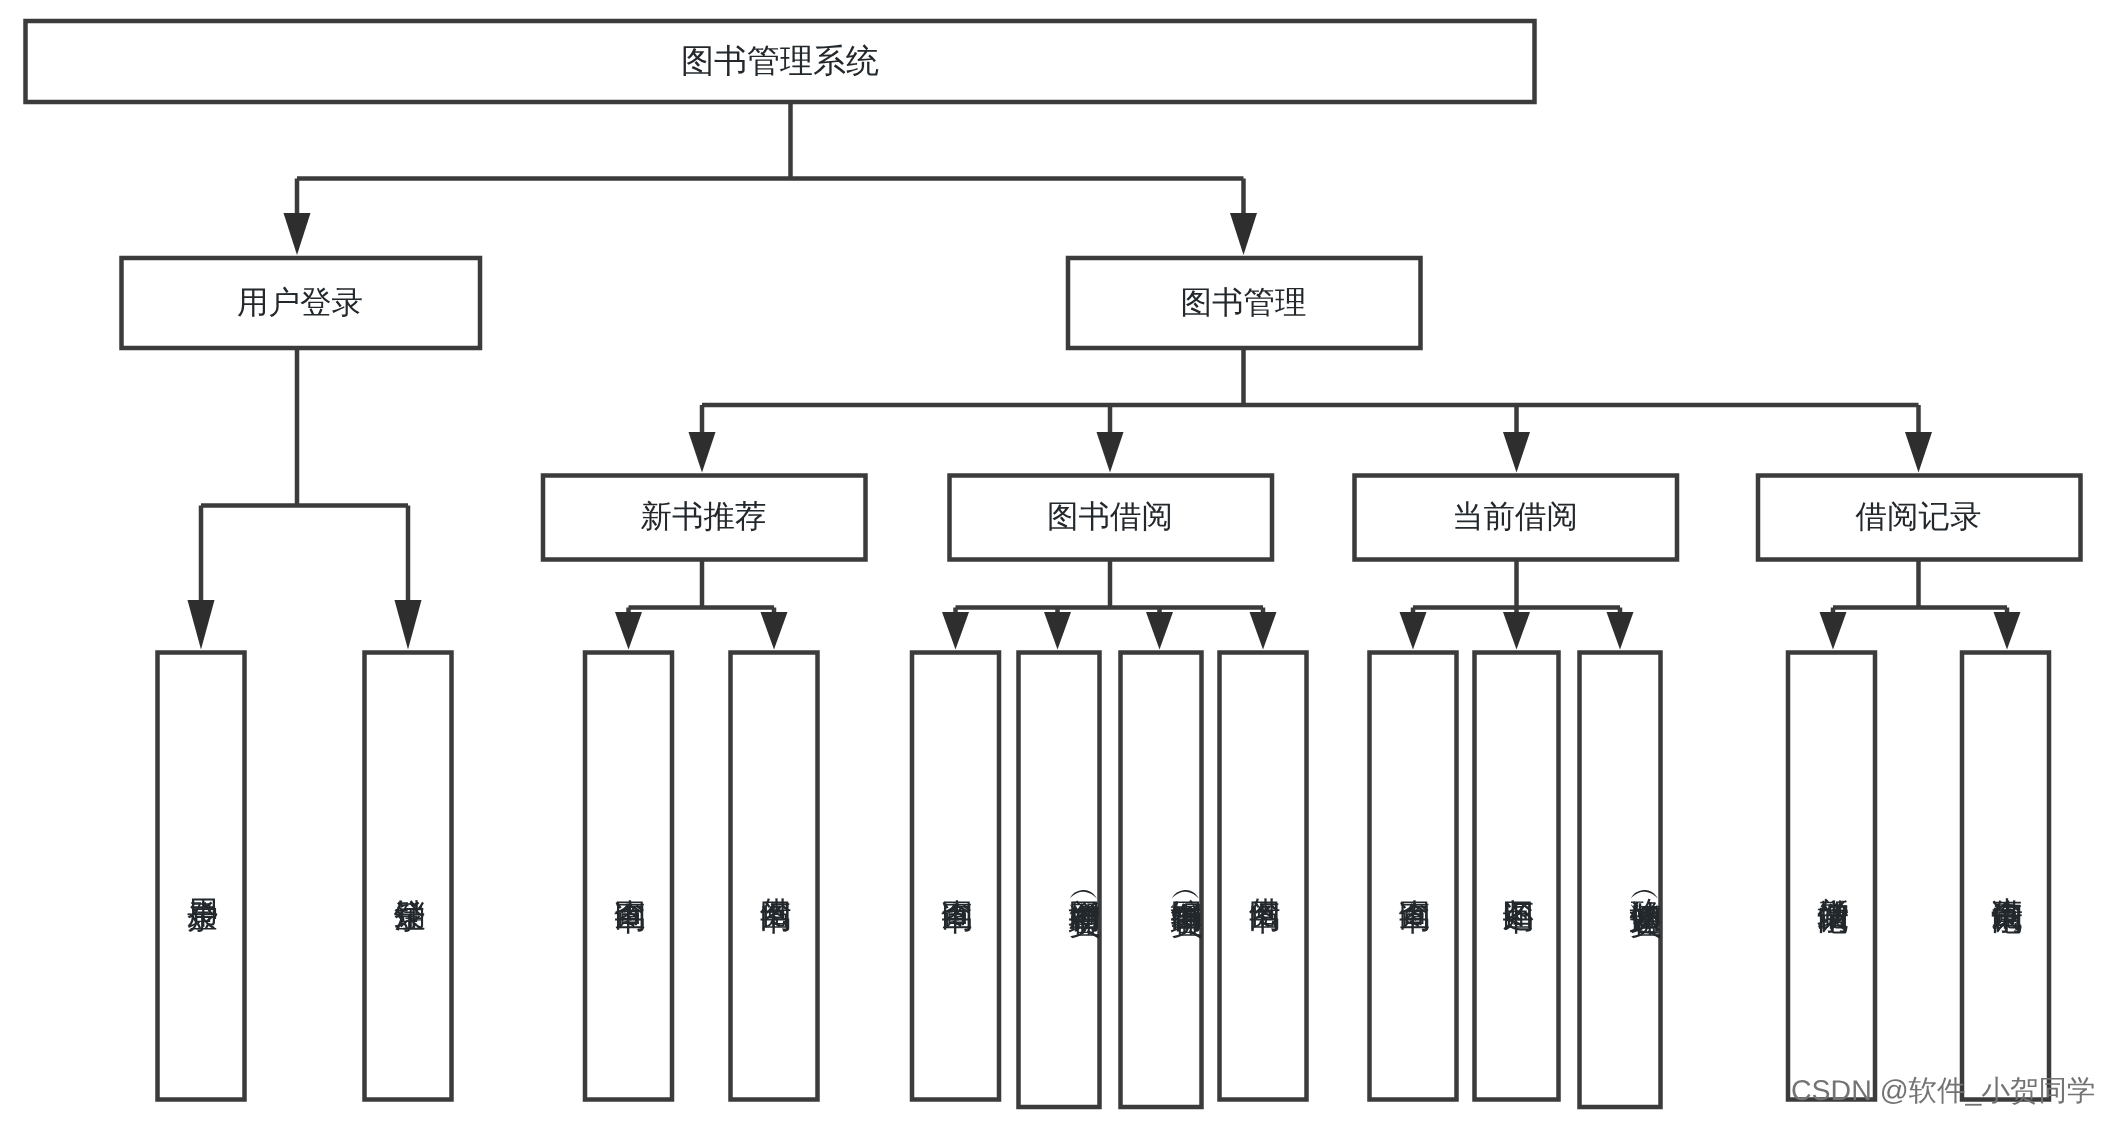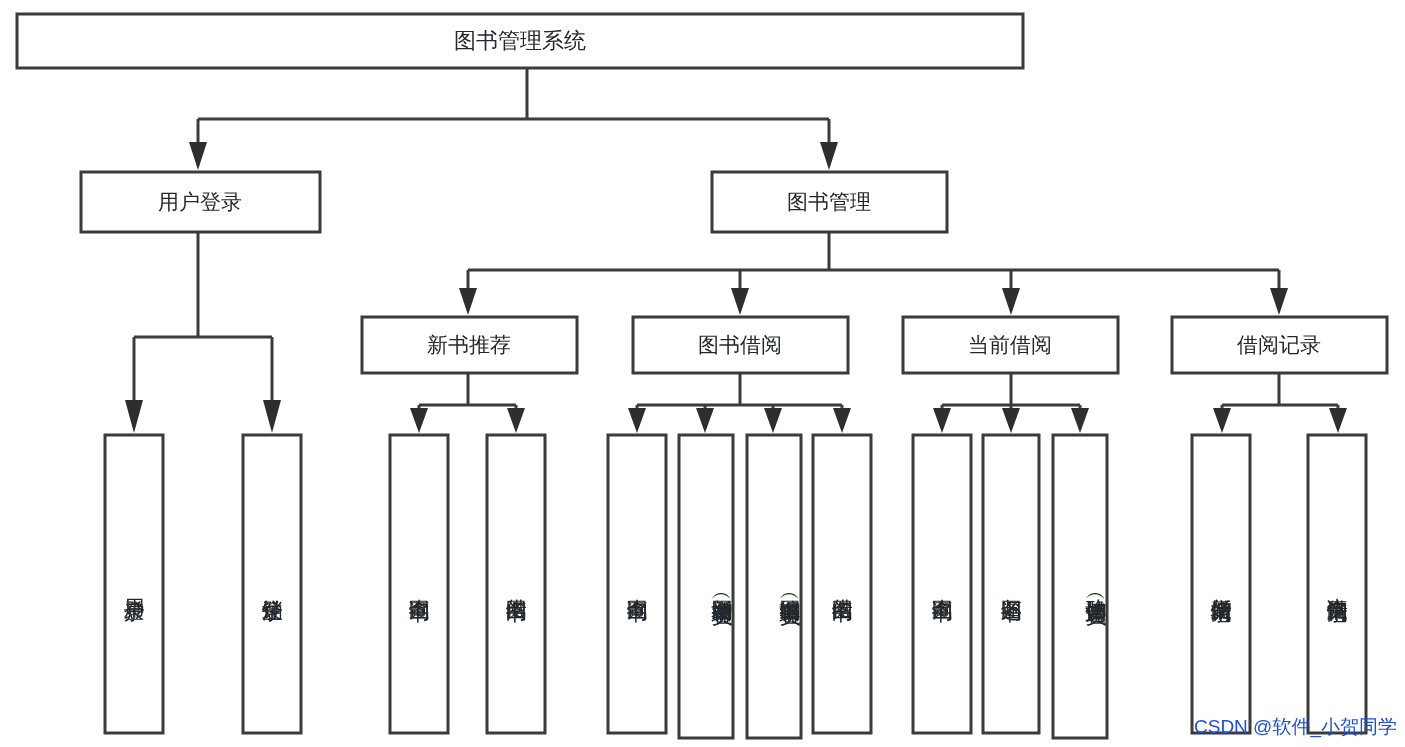--- a/index.html
+++ b/index.html
@@ -69,21 +69,21 @@
     text-orientation: upright;
     letter-spacing: 1px;
     white-space: nowrap;
     text-align: center;
     pointer-events: none;
   }
   .watermark {
     position: absolute;
     font-family: "Liberation Sans", "DejaVu Sans", sans-serif;
     font-size: 19px;
-    color: #1d4ed8;
+    color: #737373;
     white-space: nowrap;
     user-select: none;
   }
 </style>
 </head>
 <body>
 
 <div id="diagram-root">
 
   <svg id="flow-svg" viewBox="0 0 1405 747">

